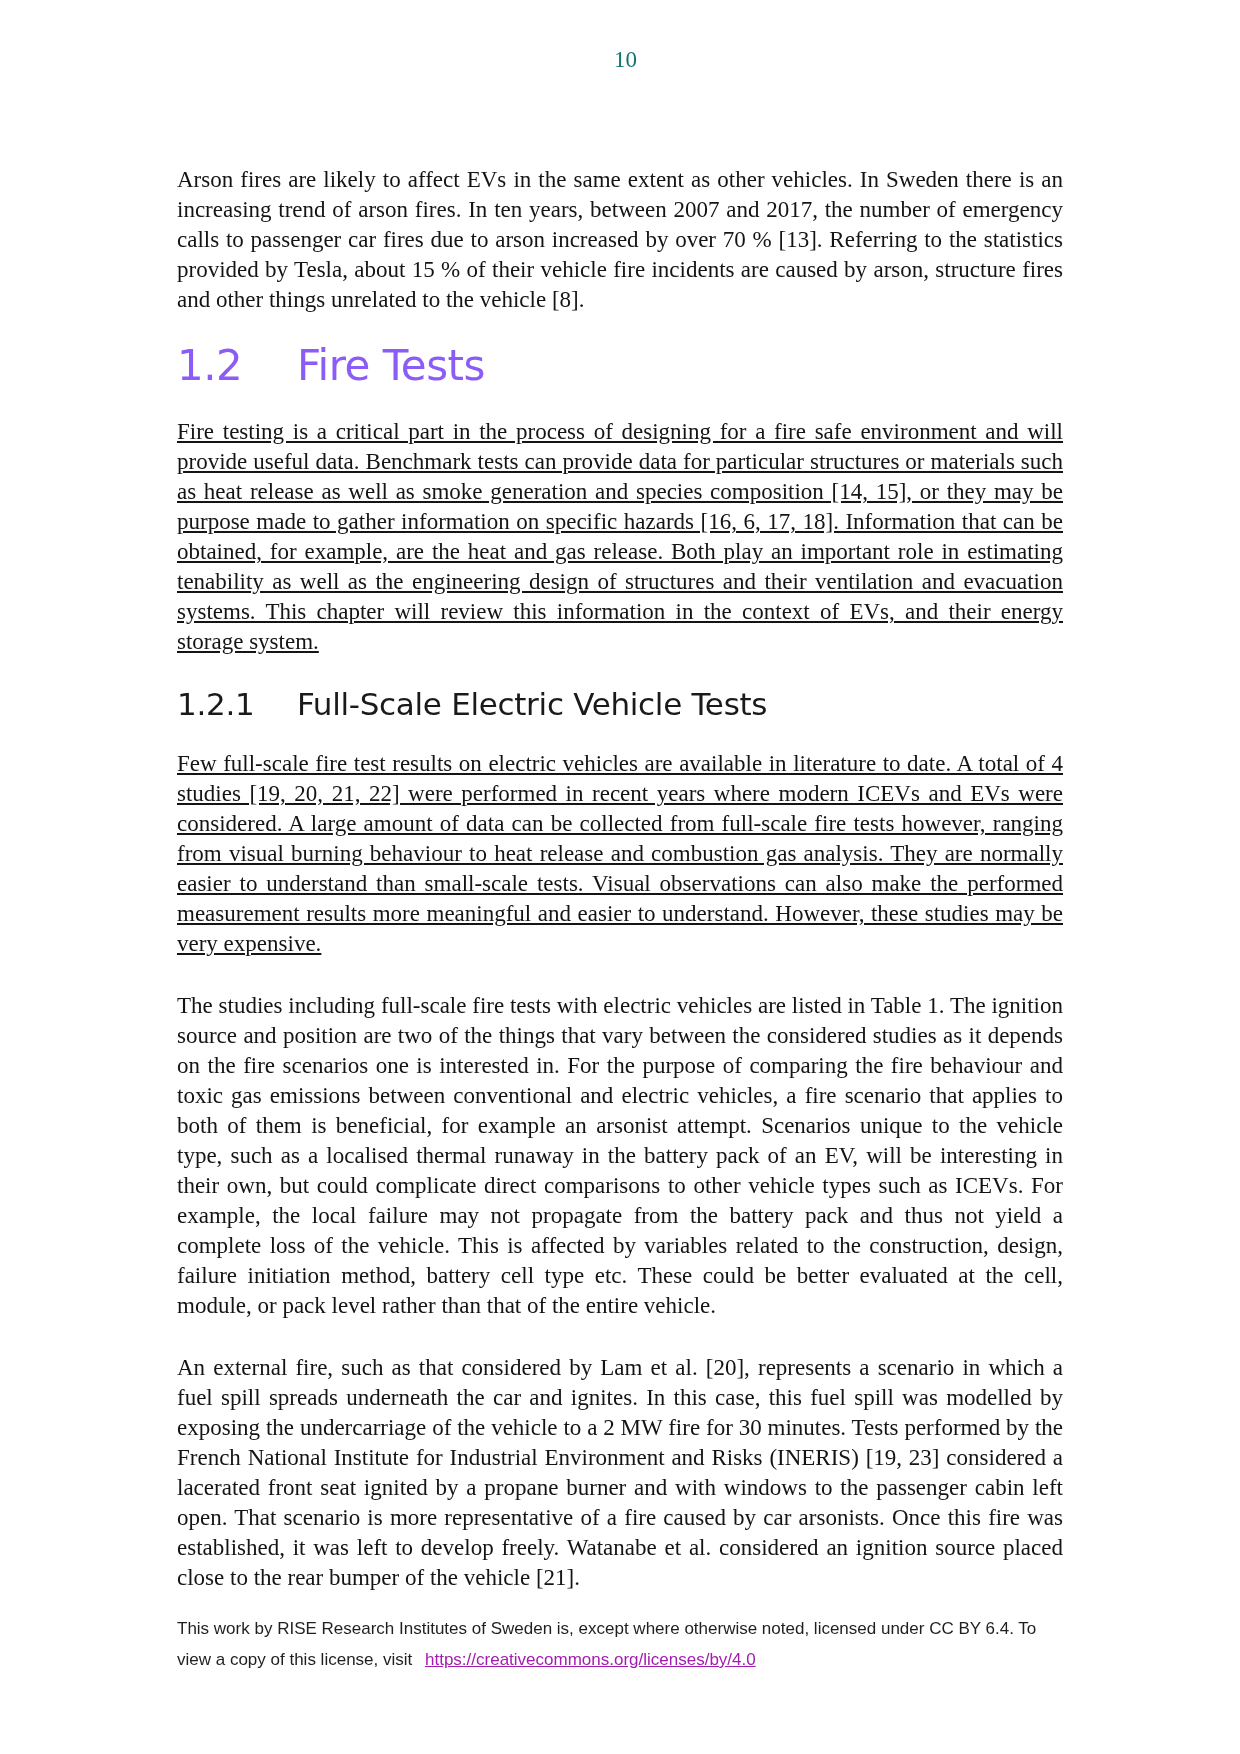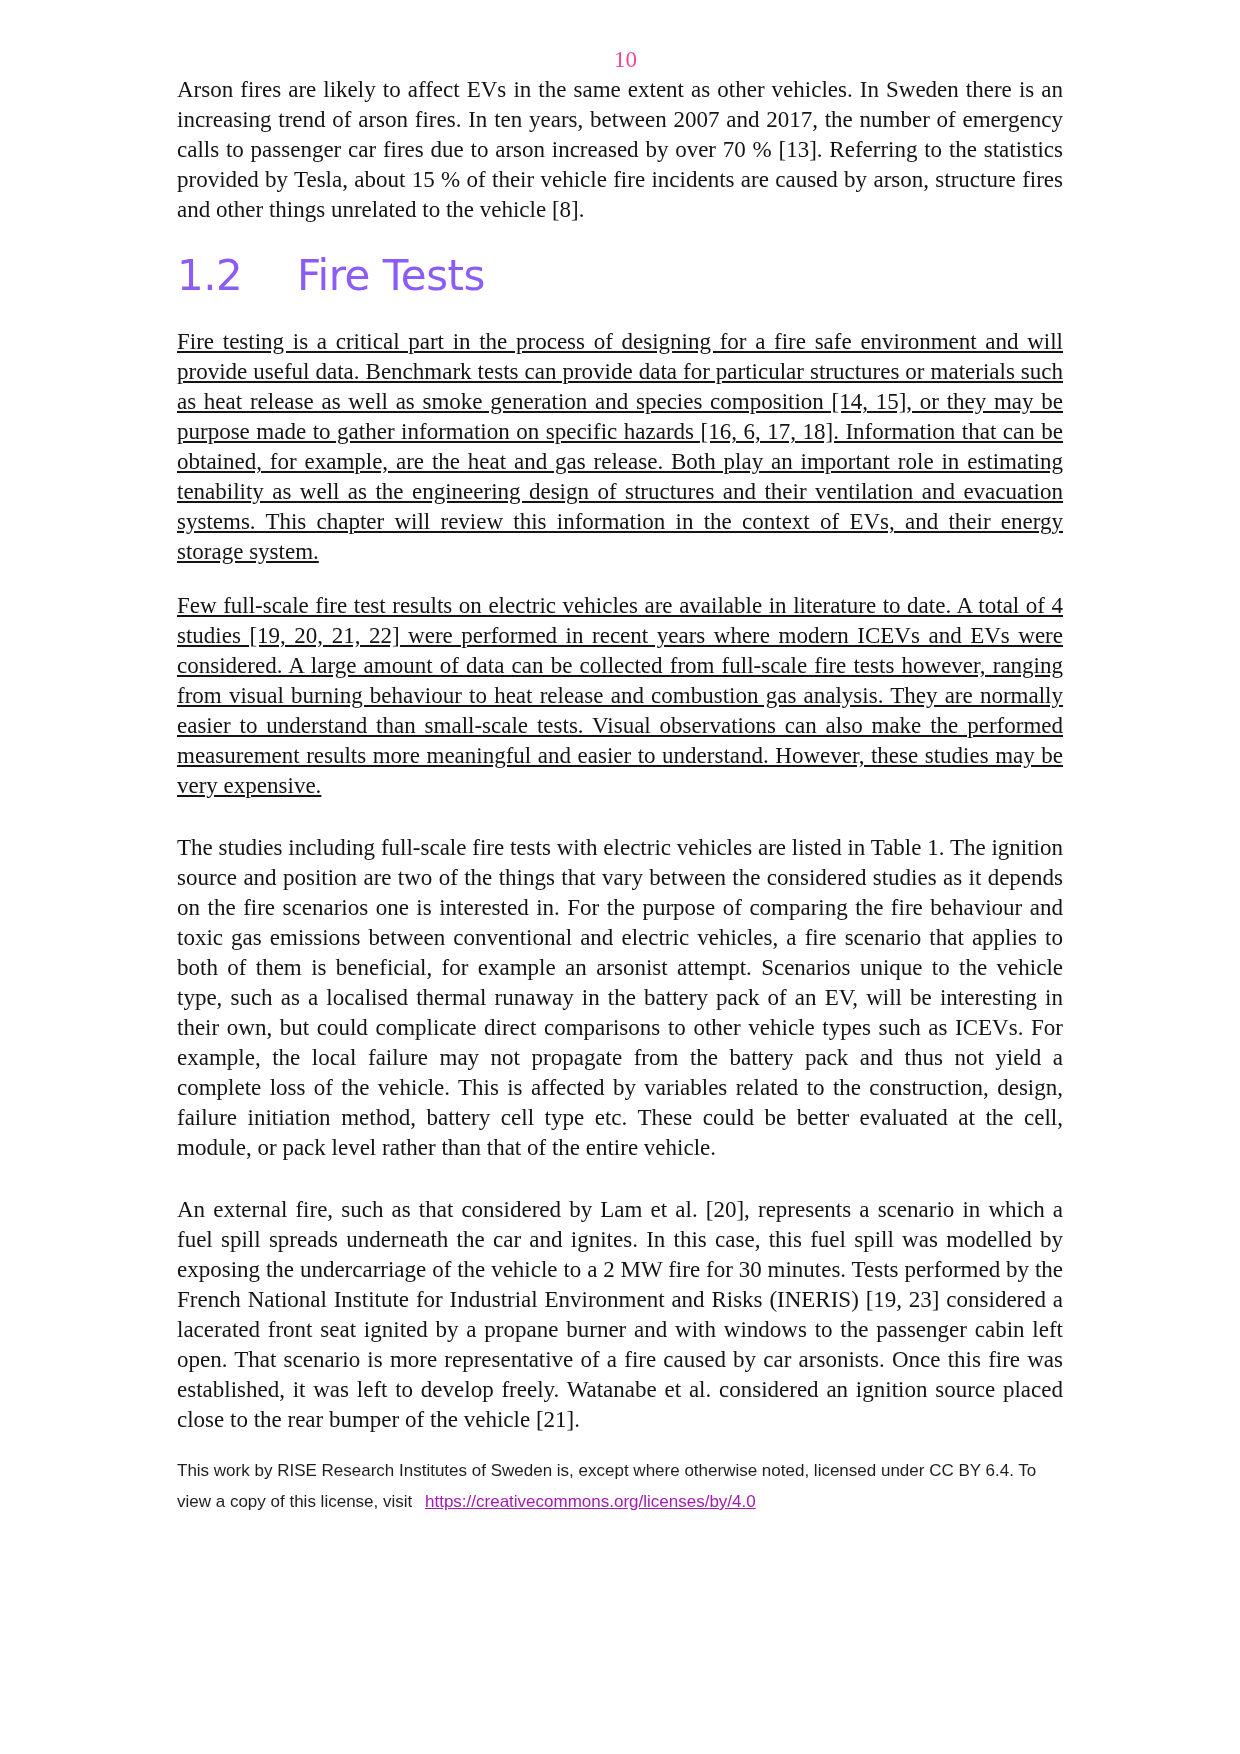--- a/index.html
+++ b/index.html
@@ -19,36 +19,36 @@
     width: 1240px;
     height: 1754px;
     background: #ffffff;
   }
   .pageno {
     margin-top: 45px;
     height: 30px;
     line-height: 30px;
     text-align: center;
     font-size: 23px;
-    color: #ec4899;
+    color: #0f766e;
     padding-left: 11px;
   }
   .content {
     width: 886px;
     margin: 0 auto;
   }
   p.body-para {
     margin: 0;
     font-size: 23px;
     line-height: 30px;
     text-align: justify;
     hyphens: none;
     color: #141414;
   }
-  p.body-para.first { }
+  p.body-para.first { margin-top: 90px; }
   p.body-para.after-h { margin-top: 24px; text-decoration: underline; }
   p.body-para.gap { margin-top: 32px; }
   h1.sec-heading {
     margin: 24px 0 0 0;
     font-family: "DejaVu Sans", sans-serif;
     font-weight: 400;
     font-size: 42px;
     line-height: 54px;
     color: #8b5cf6;
     letter-spacing: -0.5px;
@@ -92,20 +92,23 @@
   <main class="content">
 
     <p class="body-para first">Arson fires are likely to affect EVs in the same extent as other vehicles. In Sweden there is an increasing trend of arson fires. In ten years, between 2007 and 2017, the number of emergency calls to passenger car fires due to arson increased by over 70 % [13]. Referring to the statistics provided by Tesla, about 15 % of their vehicle fire incidents are caused by arson, structure fires and other things unrelated to the vehicle [8].</p>
 
     <h1 class="sec-heading">
       <span class="h-num">1.2</span><span class="h-text">Fire Tests</span>
     </h1>
 
     <p class="body-para after-h">Fire testing is a critical part in the process of designing for a fire safe environment and will provide useful data. Benchmark tests can provide data for particular structures or materials such as heat release as well as smoke generation and species composition [14, 15], or they may be purpose made to gather information on specific hazards [16, 6, 17, 18]. Information that can be obtained, for example, are the heat and gas release. Both play an important role in estimating tenability as well as the engineering design of structures and their ventilation and evacuation systems. This chapter will review this information in the context of EVs, and their energy storage system.</p>
 
+    <h2 class="subsec-heading">
+      <span class="h-num">1.2.1</span><span class="h-text">Full-Scale Electric Vehicle Tests</span>
+    </h2>
 
     <p class="body-para after-h">Few full-scale fire test results on electric vehicles are available in literature to date. A total of 4 studies [19, 20, 21, 22] were performed in recent years where modern ICEVs and EVs were considered. A large amount of data can be collected from full-scale fire tests however, ranging from visual burning behaviour to heat release and combustion gas analysis. They are normally easier to understand than small-scale tests. Visual observations can also make the performed measurement results more meaningful and easier to understand. However, these studies may be very expensive.</p>
 
     <p class="body-para gap">The studies including full-scale fire tests with electric vehicles are listed in Table 1. The ignition source and position are two of the things that vary between the considered studies as it depends on the fire scenarios one is interested in. For the purpose of comparing the fire behaviour and toxic gas emissions between conventional and electric vehicles, a fire scenario that applies to both of them is beneficial, for example an arsonist attempt. Scenarios unique to the vehicle type, such as a localised thermal runaway in the battery pack of an EV, will be interesting in their own, but could complicate direct comparisons to other vehicle types such as ICEVs. For example, the local failure may not propagate from the battery pack and thus not yield a complete loss of the vehicle. This is affected by variables related to the construction, design, failure initiation method, battery cell type etc. These could be better evaluated at the cell, module, or pack level rather than that of the entire vehicle.</p>
 
     <p class="body-para gap">An external fire, such as that considered by Lam et al. [20], represents a scenario in which a fuel spill spreads underneath the car and ignites. In this case, this fuel spill was modelled by exposing the undercarriage of the vehicle to a 2 MW fire for 30 minutes. Tests performed by the French National Institute for Industrial Environment and Risks (INERIS) [19, 23] considered a lacerated front seat ignited by a propane burner and with windows to the passenger cabin left open. That scenario is more representative of a fire caused by car arsonists. Once this fire was established, it was left to develop freely. Watanabe et al. considered an ignition source placed close to the rear bumper of the vehicle [21].</p>
 
   </main>
 
   <footer class="footer">

